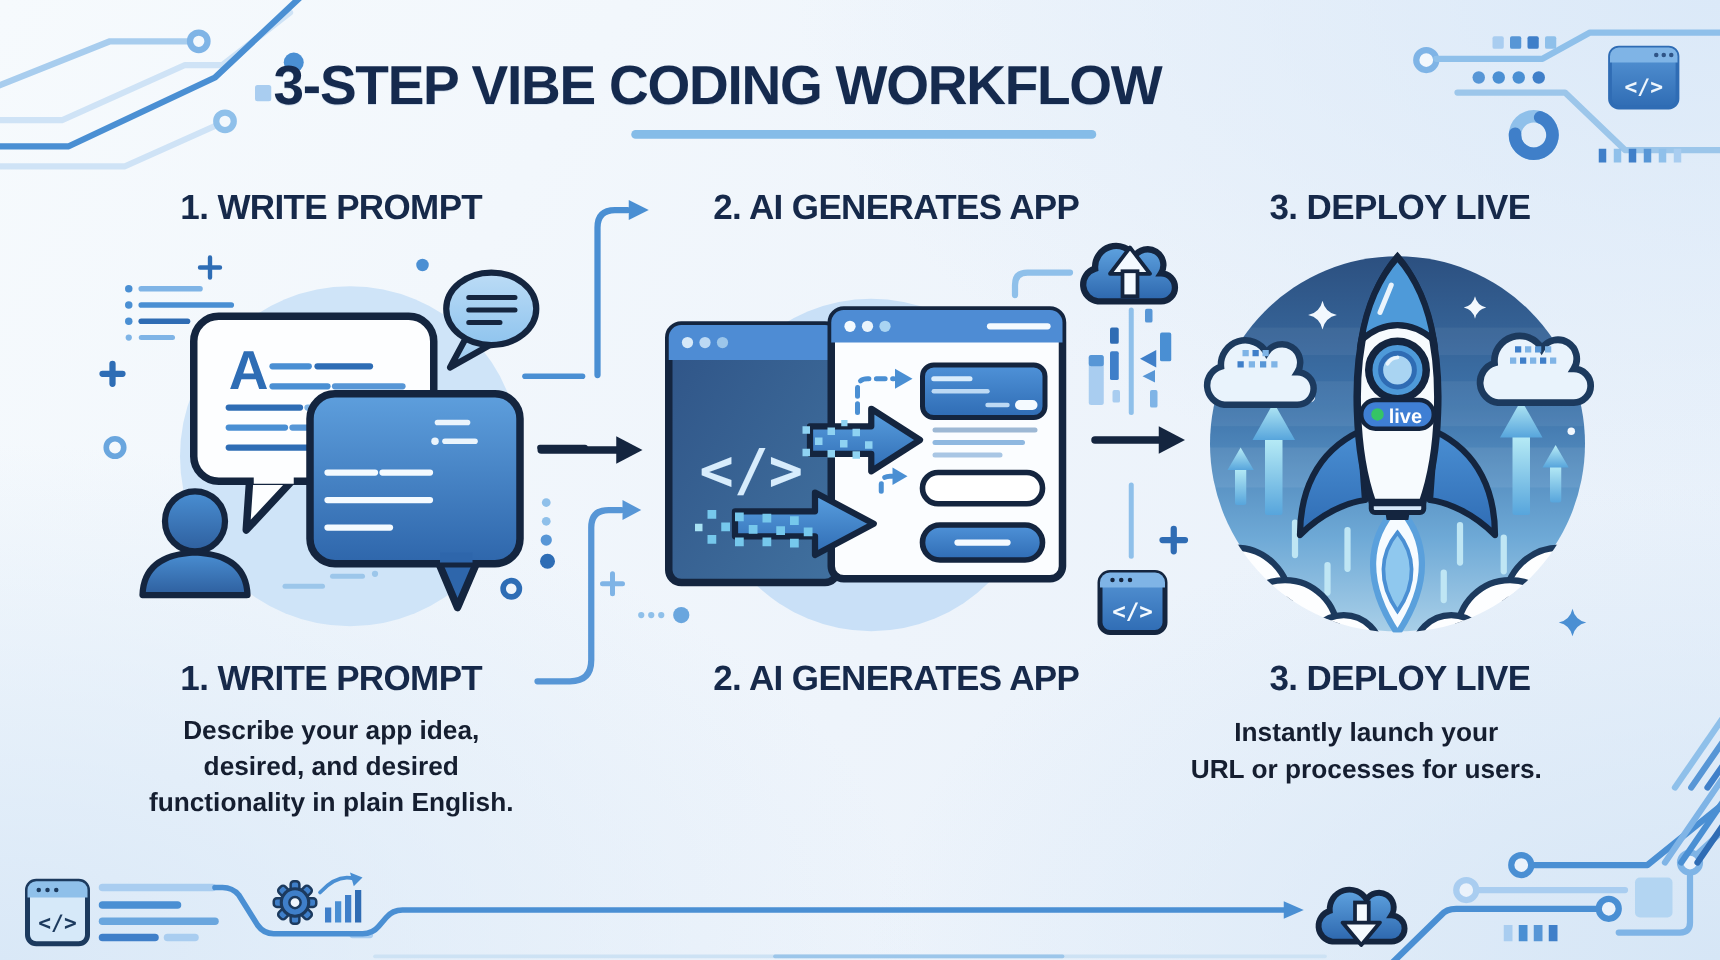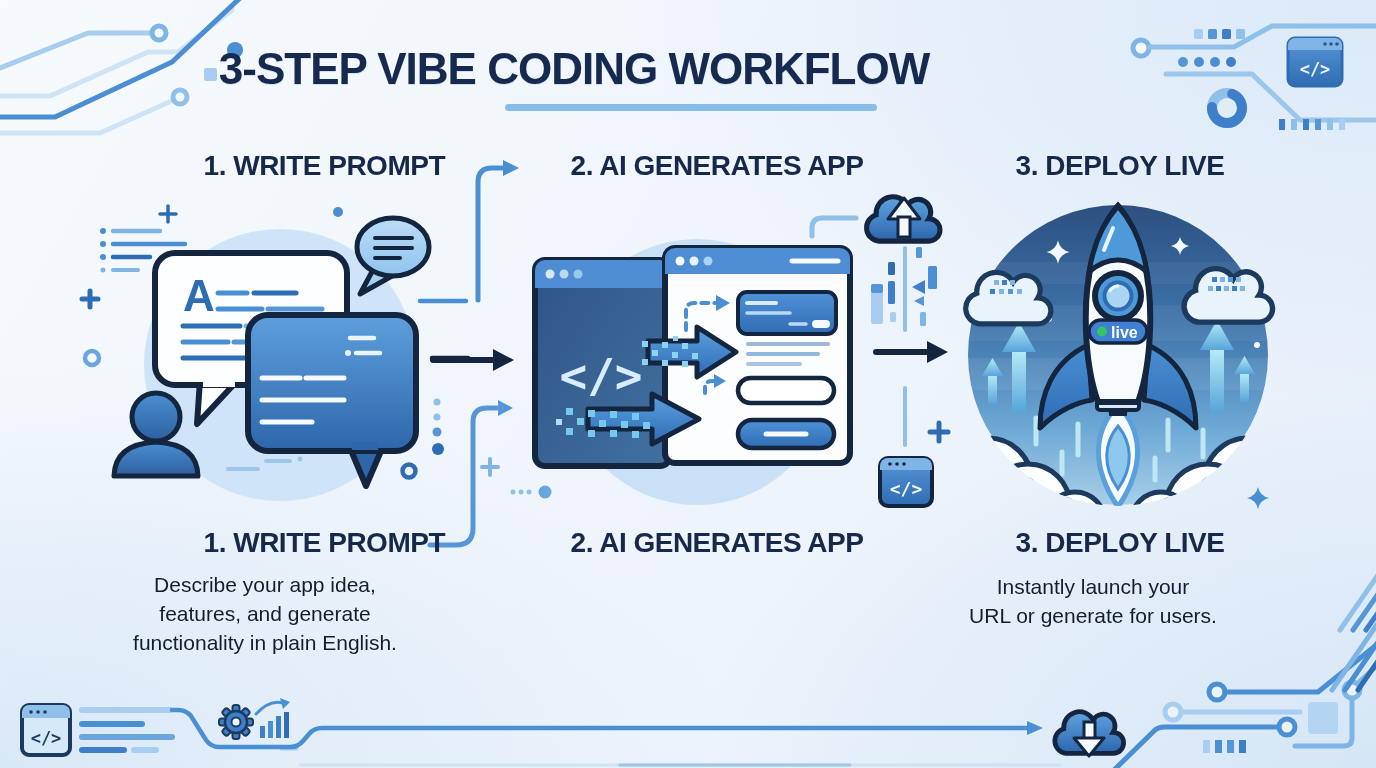--- a/index.html
+++ b/index.html
@@ -25,23 +25,23 @@
   .step-label{
     top:150px;width:360px;text-align:center;
     font-size:28px;font-weight:bold;letter-spacing:-.5px;color:#16294a;
   }
   .step-title{
     top:527px;width:360px;text-align:center;
     font-size:28px;font-weight:bold;letter-spacing:-.5px;color:#16294a;
   }
   .step-desc{
     top:570px;text-align:center;font-size:21px;line-height:29px;
-    color:#151e30;font-weight:400;
+    color:#151e30;font-weight:700;
   }
-  .l1{left:85px;text-align:right;} .l2{left:537px;} .l3{left:940px;}
+  .l1{left:85px;} .l2{left:537px;} .l3{left:940px;}
 </style>
 </head>
 <body>
 
 <div class="canvas">
 
   <svg width="1376" height="768" viewBox="0 0 1376 768" style="left:0;top:0">
     <defs>
       <linearGradient id="cloudBlue" x1="0" y1="0" x2="0" y2="1">
         <stop offset="0" stop-color="#5fa3e0"></stop>
@@ -539,21 +539,21 @@
   <div class="abs step-label l1">1. WRITE PROMPT</div>
   <div class="abs step-label l2">2. AI GENERATES APP</div>
   <div class="abs step-label l3">3. DEPLOY LIVE</div>
 
   <div class="abs step-title l1">1. WRITE PROMPT</div>
   <div class="abs step-title l2">2. AI GENERATES APP</div>
   <div class="abs step-title l3">3. DEPLOY LIVE</div>
 
   <div class="abs step-desc" style="left:85px;width:360px">
     <div>Describe your app idea,</div>
-    <div>features, and generate</div>
+    <div>desired, and desired</div>
     <div>functionality in plain English.</div>
   </div>
   <div class="abs step-desc" style="left:908px;width:370px;top:572px">
     <div>Instantly launch your</div>
-    <div>URL or generate for users.</div>
+    <div>URL or processes for users.</div>
   </div>
 
 </div>
 
 </body></html>

